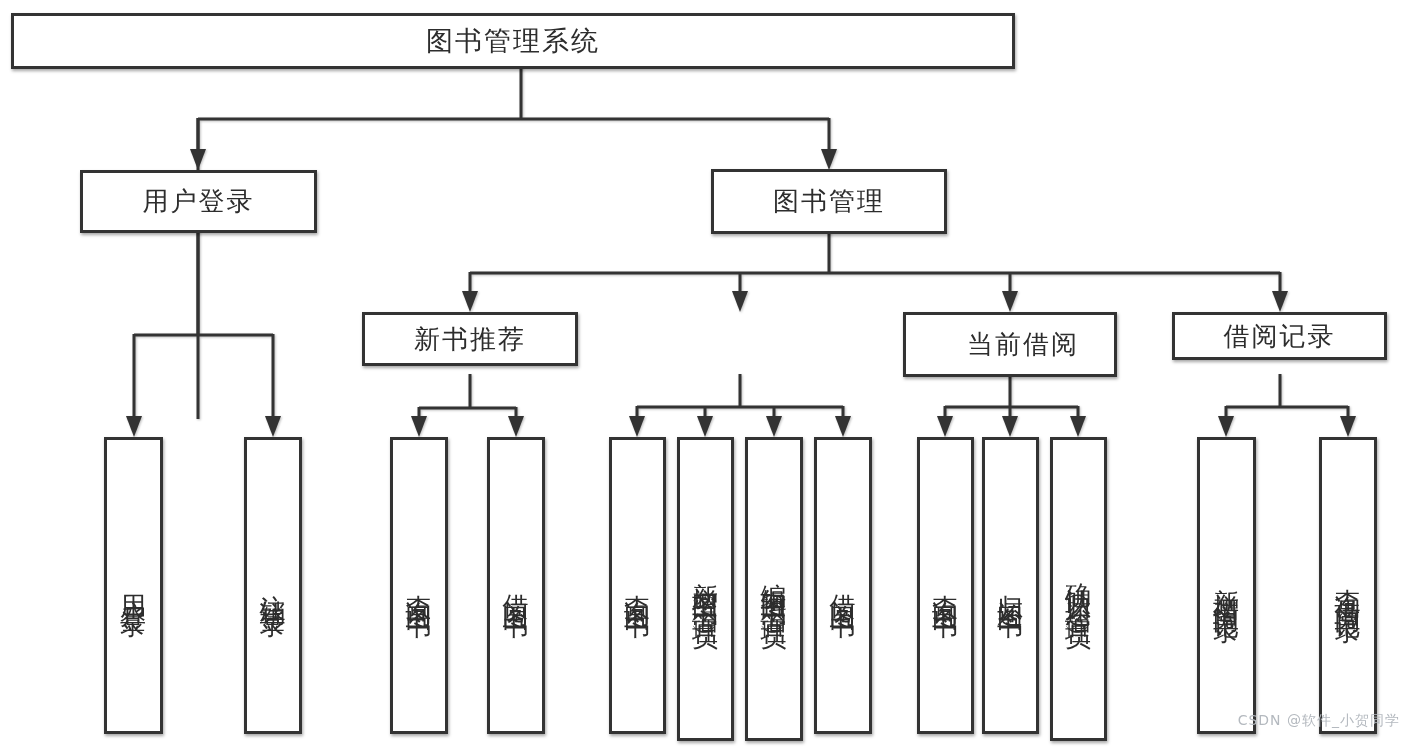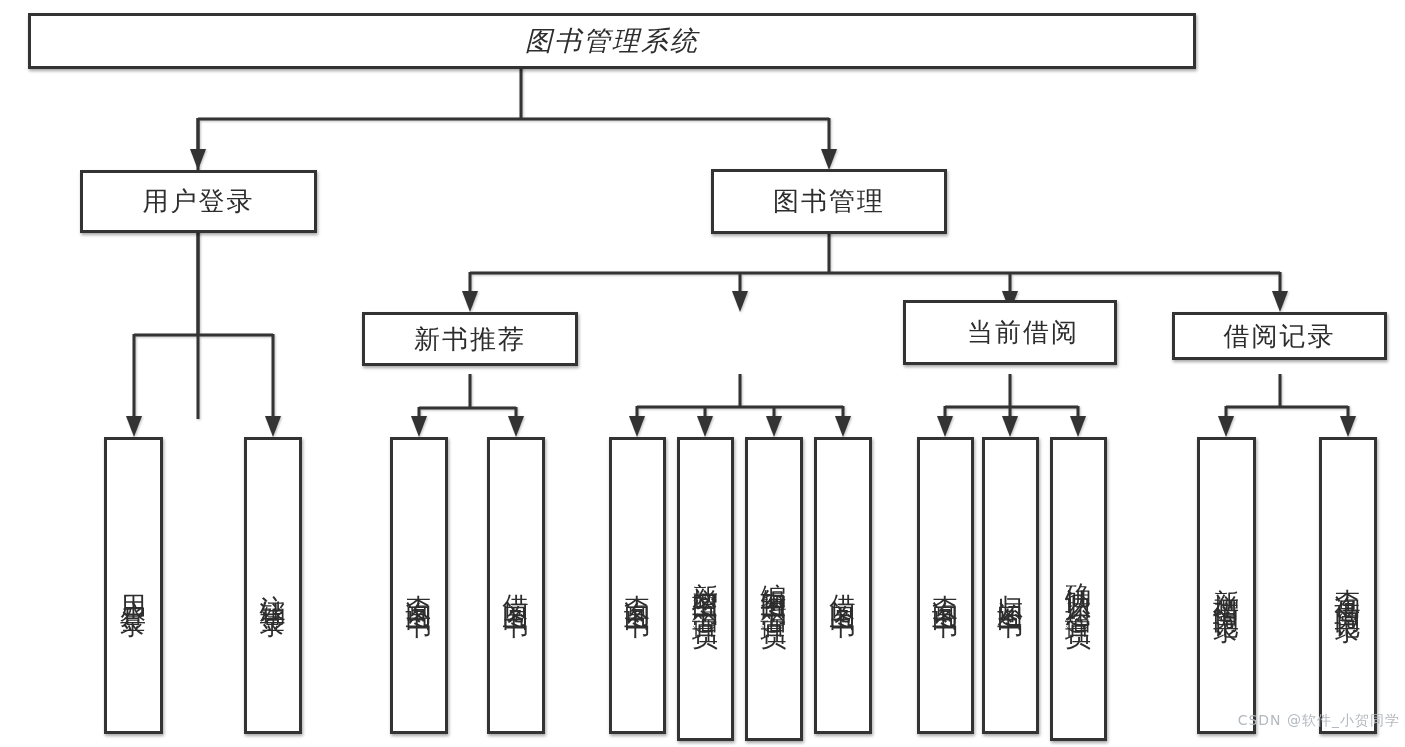--- a/index.html
+++ b/index.html
@@ -110,35 +110,35 @@
       <polygon class="ar" points="1070,416 1086,416 1078,437"></polygon>
     </g>
 
     <g>
       <path class="ln" d="M1280 374 V407 M1226 407 H1348 M1226 406 V419 M1348 406 V419"></path>
       <polygon class="ar" points="1218,416 1234,416 1226,437"></polygon>
       <polygon class="ar" points="1340,416 1356,416 1348,437"></polygon>
     </g>
   </svg>
 
-  <div class="box h root" style="left:28px; top:13px; width:1168px; height:56px;font-style:italic;">
+  <div class="box h root" style="left:11px; top:13px; width:1004px; height:56px;">
     <span>图书管理系统</span>
   </div>
 
   <div class="box h" style="left:80px; top:170px; width:237px; height:63px;">
     <span>用户登录</span>
   </div>
   <div class="box h" style="left:711px; top:169px; width:236px; height:65px;">
     <span>图书管理</span>
   </div>
 
   <div class="box h" style="left:362px; top:312px; width:216px; height:54px;">
     <span>新书推荐</span>
   </div>
-  <div class="box h" style="left:903px; top:300px; width:214px; height:65px;padding-left:26px;">
+  <div class="box h" style="left:903px; top:312px; width:214px; height:65px;padding-left:26px;">
     <span>当前借阅</span>
   </div>
   <div class="box h" style="left:1172px; top:312px; width:215px; height:48px;">
     <span>借阅记录</span>
   </div>
 
   <div class="box v" style="left:104px; top:437px; width:59px; height:297px;">
     <span>用户登录</span>
   </div>
   <div class="box v" style="left:244px; top:437px; width:58px; height:297px;">

